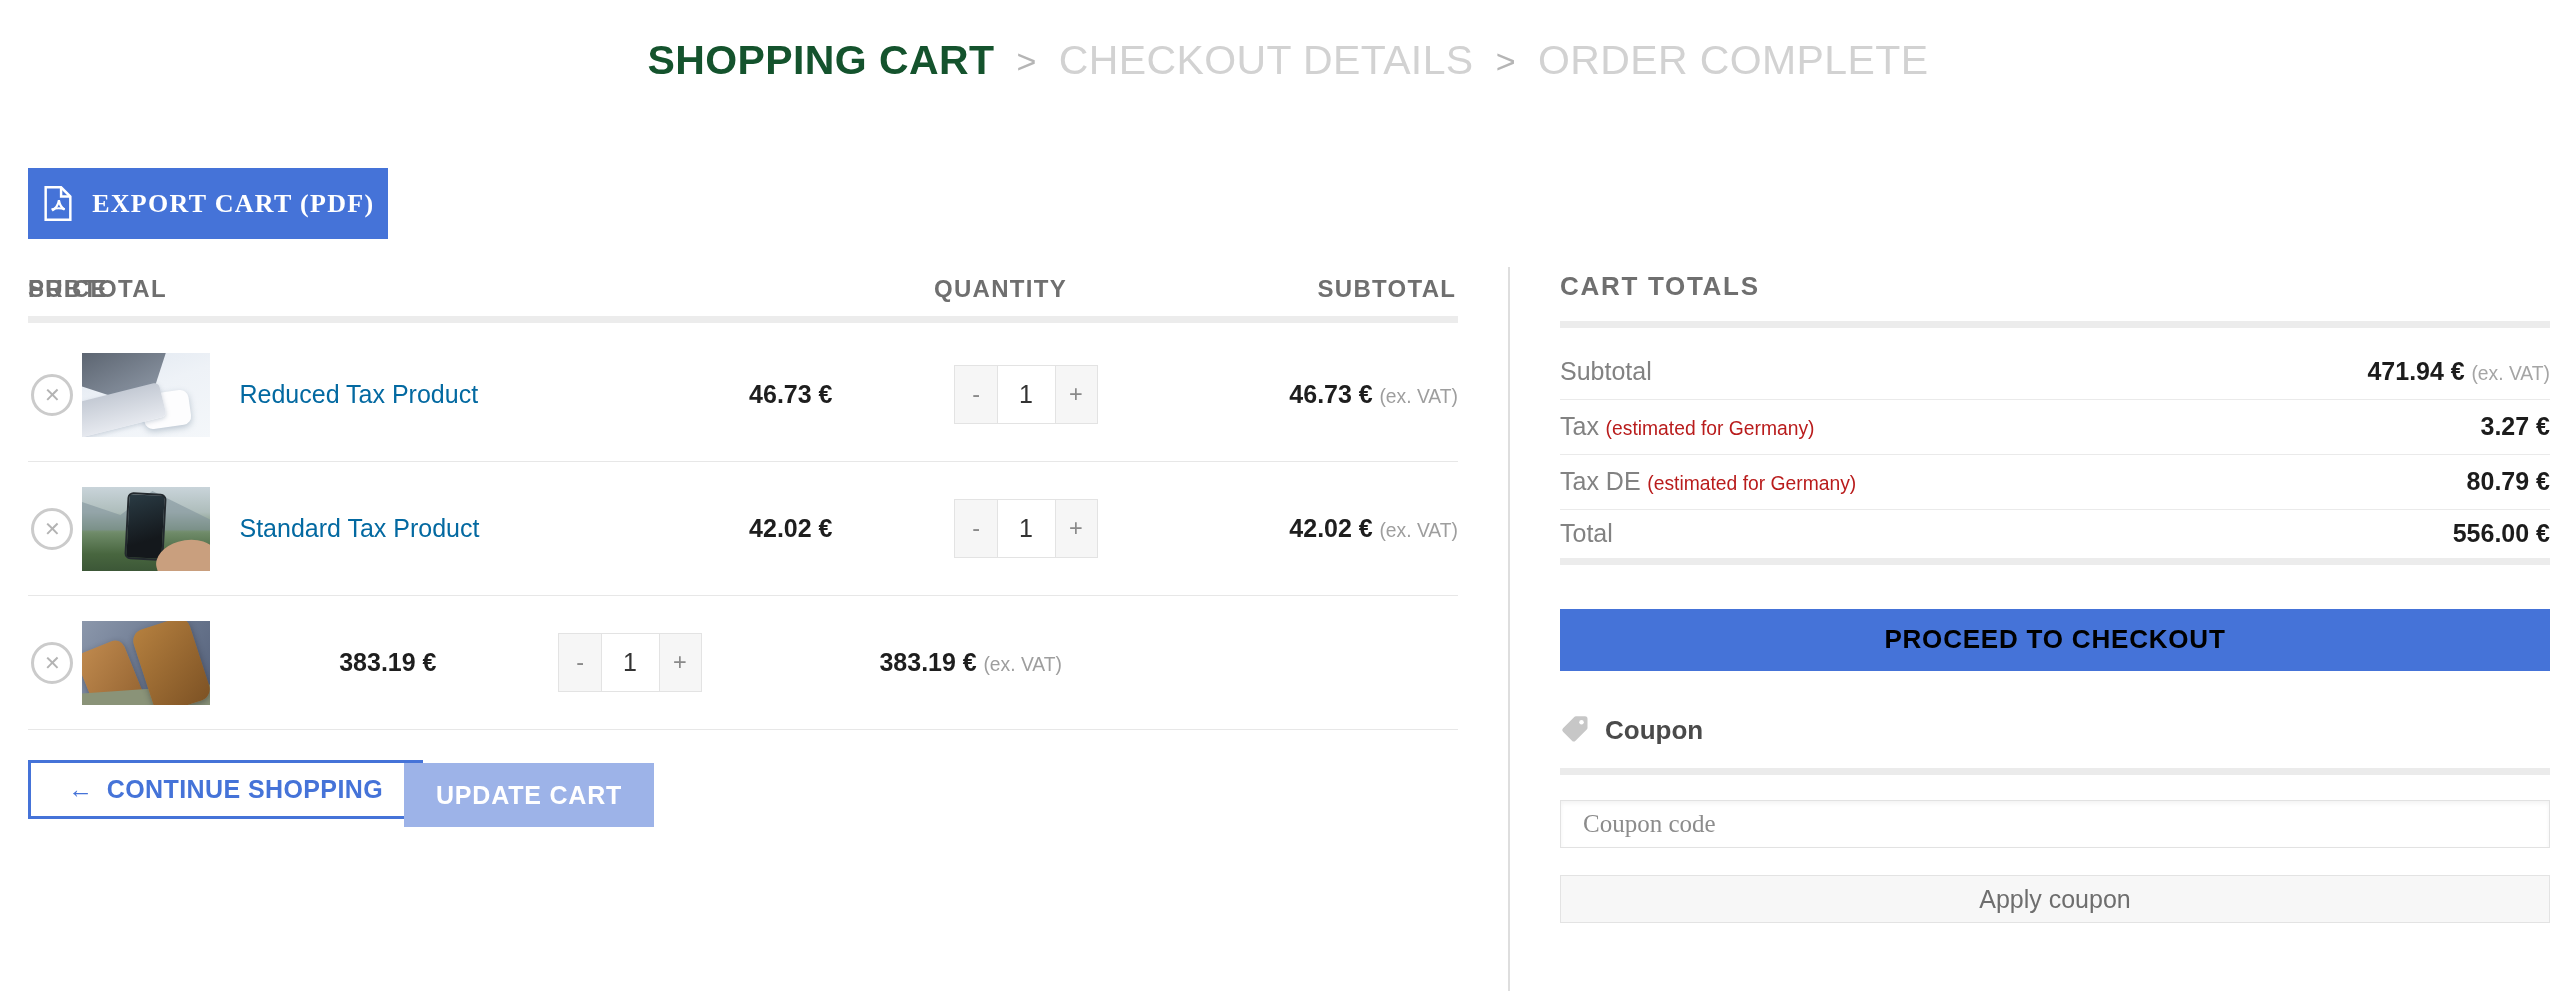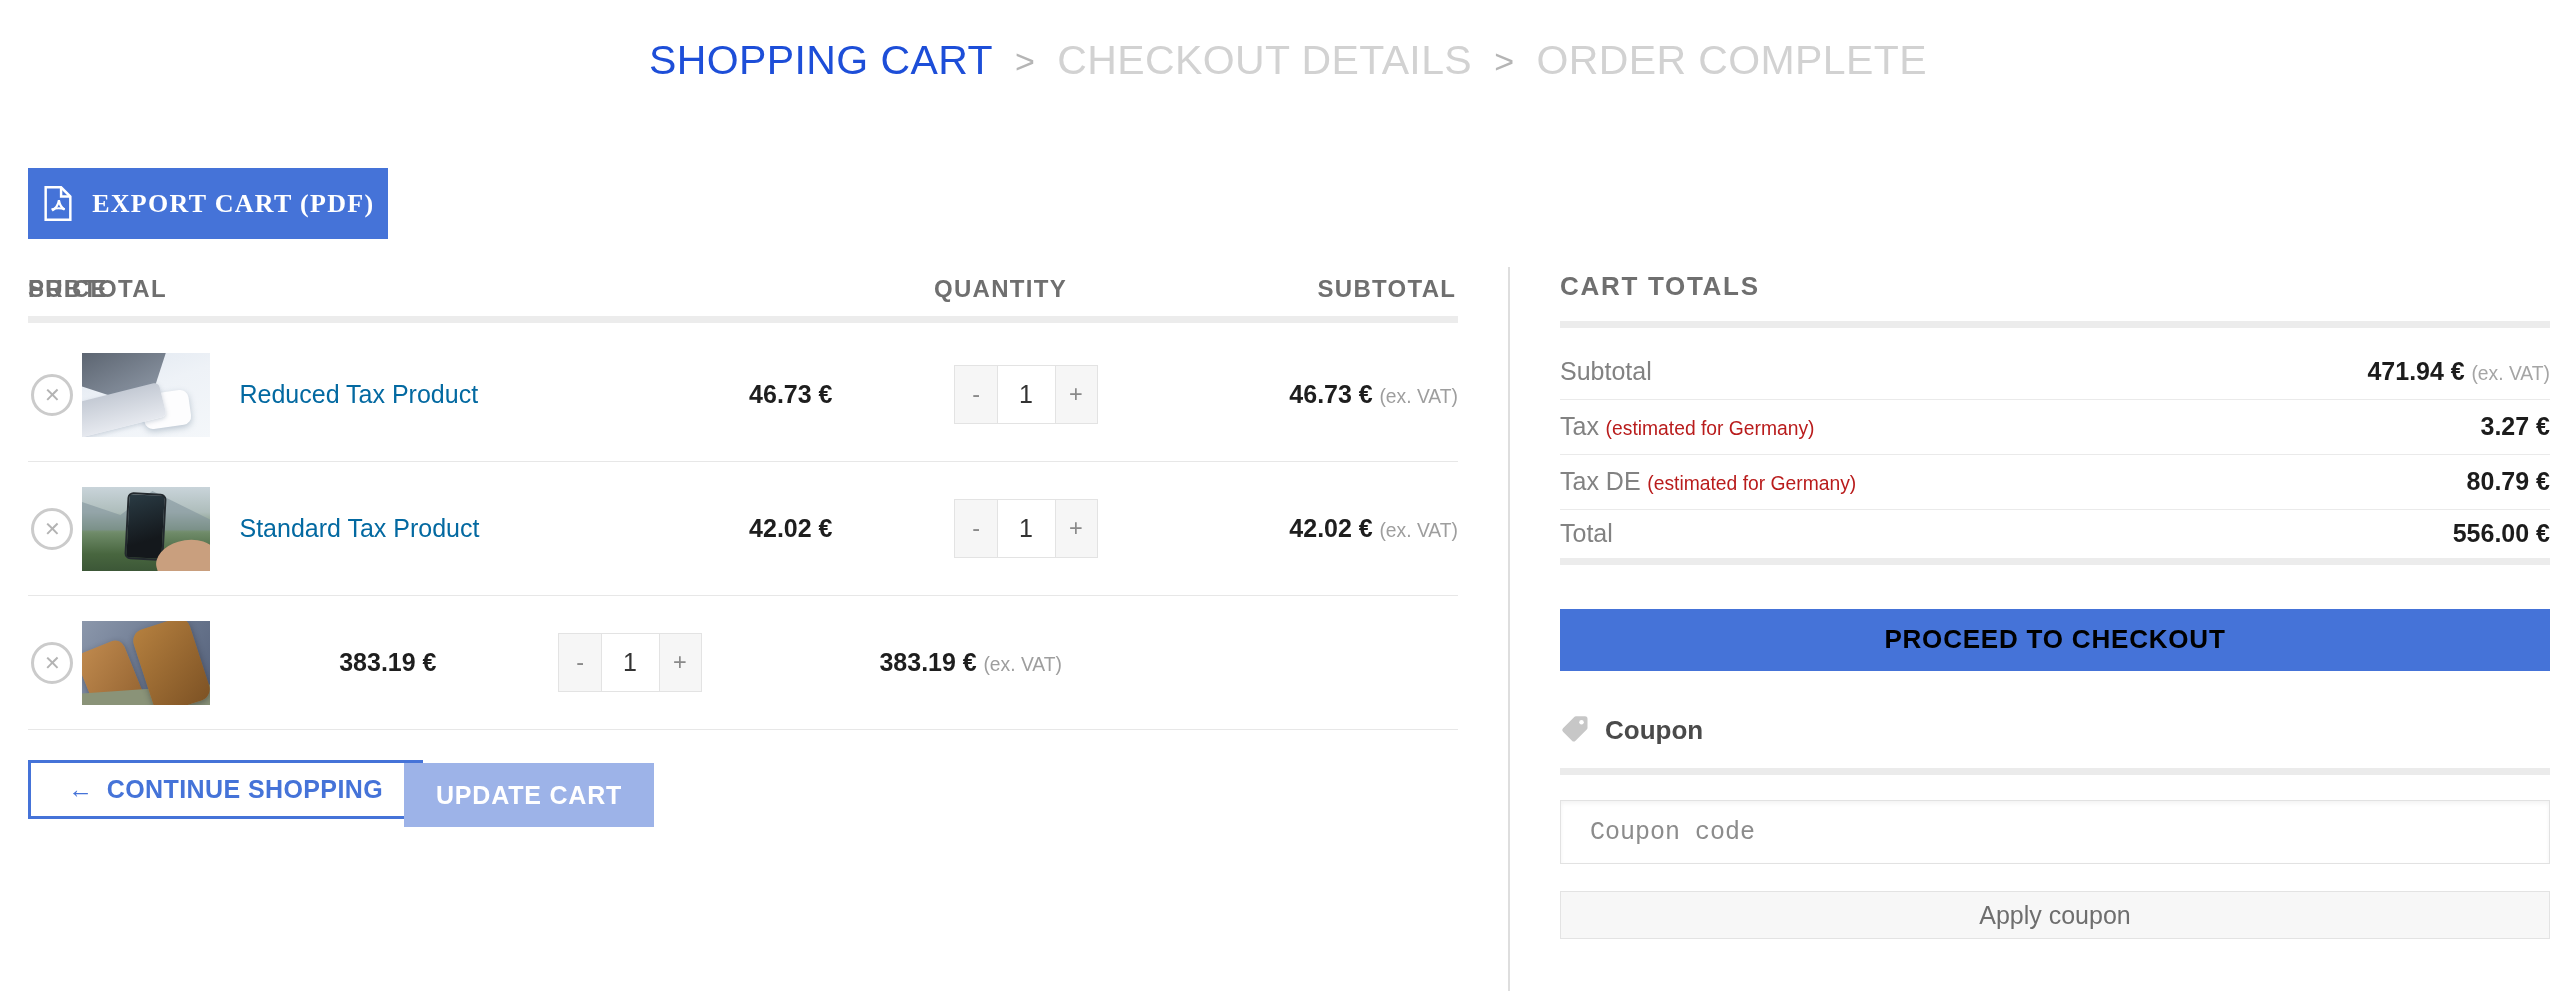--- a/index.html
+++ b/index.html
@@ -4,21 +4,21 @@
 <style>
   * { box-sizing: border-box; }
   html,body { margin:0; padding:0; background:#fff; }
   body { font-family:"Liberation Sans", sans-serif; }
   .page { position:relative; width:2576px; height:991px; background:#fff; overflow:hidden; }
 
   
   .breadcrumb { position:absolute; top:37px; left:0; width:100%；; width:100%;
     display:flex; justify-content:center; align-items:center; gap:22px;
     font-size:41px; letter-spacing:0.4px; }
-  .crumb-active { color:#1d4ed8; }
+  .crumb-active { color:#14532d;font-weight:bold; }
   .crumb { color:#d2d2d2; }
   .crumb-sep { color:#b5b5b5; font-size:34px; padding-top:1.7px; }
 
   
   .export-btn { position:absolute; left:28px; top:168px; width:360px; height:71px;
     background:#4573d8; color:#fff; border:none; display:flex; align-items:center;
     justify-content:center; gap:18.5px; font-weight:bold; font-size:26px;
     letter-spacing:1.3px; cursor:pointer; font-family:Liberation Serif, serif; }
 
   
@@ -82,22 +82,22 @@
   .tvalue { font-weight:bold; font-size:25px; color:#1c1c1c; white-space:nowrap; }
   .tsuffix { font-size:19.3px; font-weight:normal; color:#a5a5a5; margin-left:6.7px; }
 
   .proceed-btn { margin-top:44px; width:100%; height:62px; background:#4573d8;
     border:none; color:#000000; font-weight:bold; font-size:26px; letter-spacing:0.8px;
     cursor:pointer; font-family:inherit; }
 
   .coupon-head { margin-top:44px; display:flex; align-items:center; gap:15px; }
   .coupon-title { font-size:26px; font-weight:bold; color:#4a4a4a; }
   .coupon-bar { margin-top:22px; height:7.6px; background:#ebebeb; }
-  .coupon-input { margin-top:25px; width:100%; height:64px; border:1.7px solid #e2e2e2;
-    padding:0 29px; font-size:25px; color:#555; font-family:Liberation Mono, monospace;
+  .coupon-input { margin-top:25px; width:100%; height:48px; border:1.7px solid #e2e2e2;
+    padding:0 22px; font-size:25px; color:#555; font-family:Liberation Serif, serif;
     box-shadow:inset 0 2.5px 4.2px rgba(0,0,0,0.05); }
   .coupon-input::placeholder { color:#8c8c8c; }
   .apply-btn { margin-top:27px; width:100%; height:48px; background:#f7f7f7;
     border:1.7px solid #e3e3e3; color:#6e6e6e; font-size:25px; cursor:pointer;
     font-family:inherit; }
 
   
   .thumb-1 { background:linear-gradient(160deg,#dfe6ef 0%,#eef2f7 45%,#f4f7fa 100%); }
   .thumb-1::before { content:""; position:absolute; left:-28.6px; top:-34px; width:109px;
     height:74px; background:linear-gradient(135deg,#39414c,#939dab); transform:rotate(18deg); }

